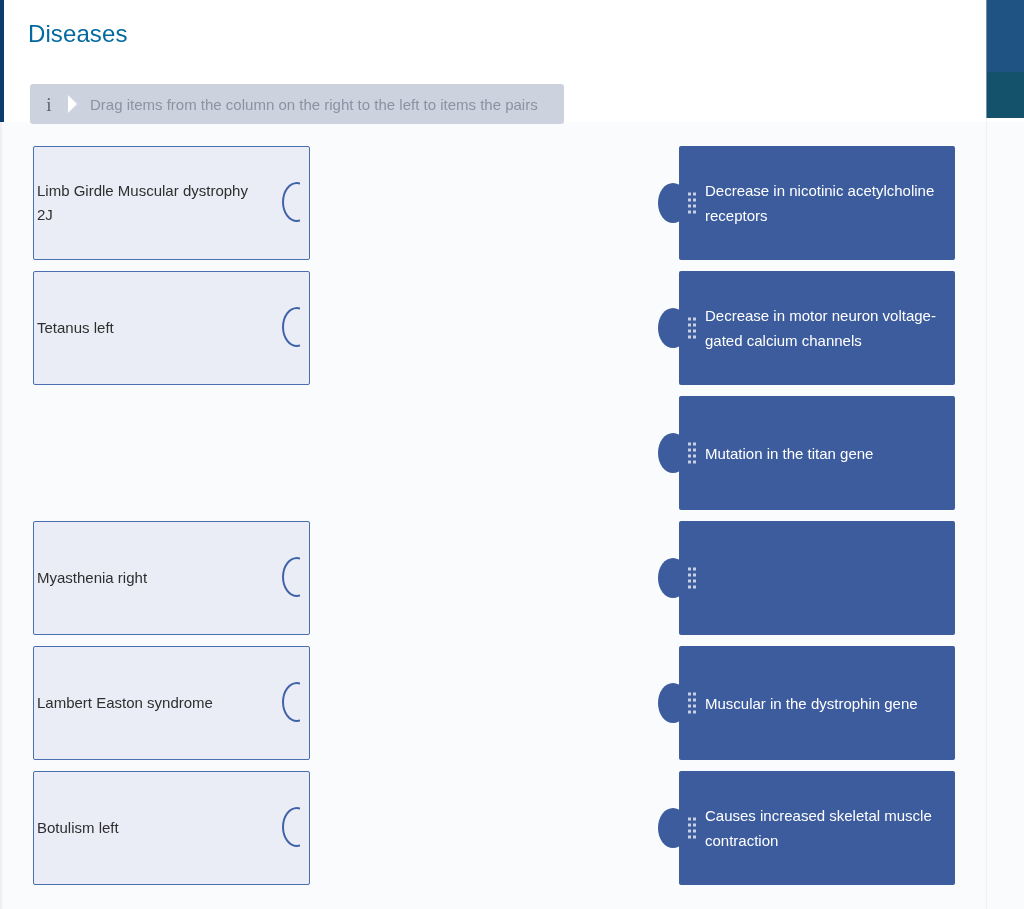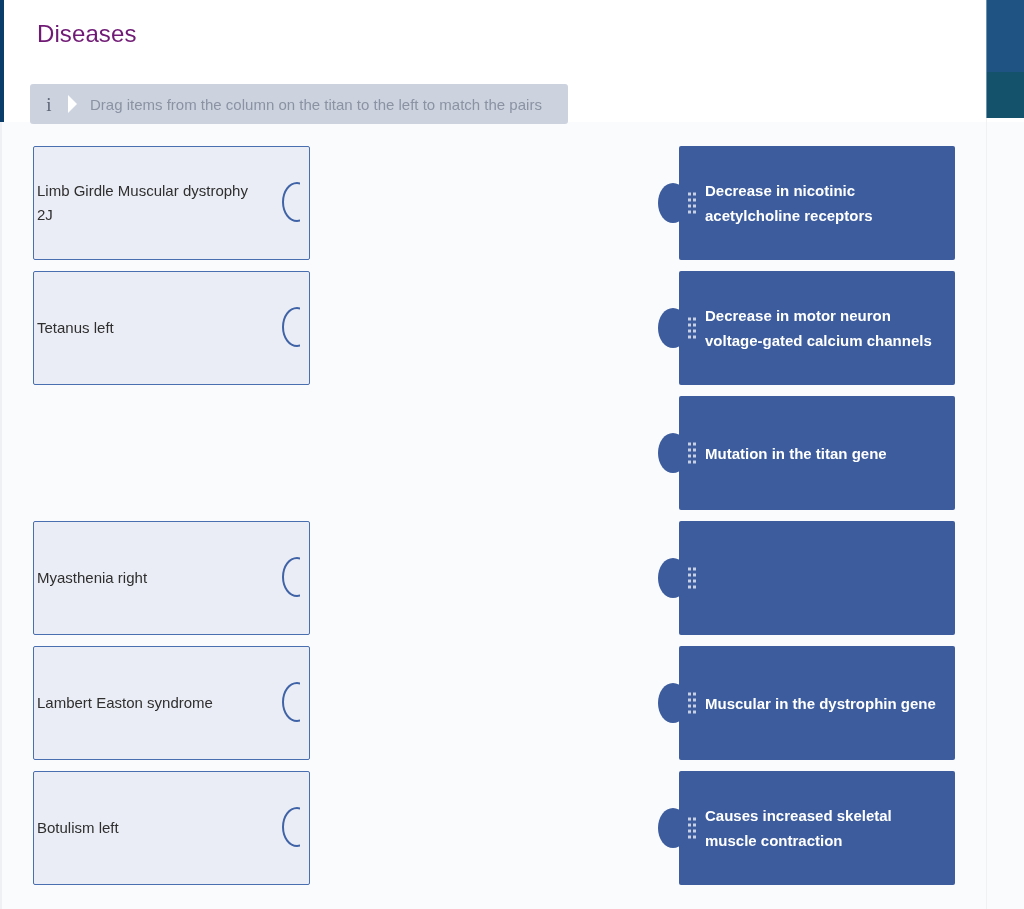--- a/index.html
+++ b/index.html
@@ -71,24 +71,24 @@
   .right-hairline {
     position: absolute;
     left: 986px; top: 118px;
     width: 1px; height: 791px;
     background: #f0f1f3;
   }
 
   
   .page-title {
     position: absolute;
-    left: 37px; top: 18px;
+    left: 28px; top: 18px;
     font-size: 24px;
     font-weight: 400;
-    color: #701a75;
+    color: #0369a1;
     letter-spacing: 0.1px;
     line-height: 32px;
   }
 
   
   .info-banner {
     position: absolute;
     left: 30px; top: 84px;
     height: 40px;
     display: flex;
@@ -229,21 +229,21 @@
   .grip i {
     display: block;
     width: 3px;
     height: 3px;
     background: #c7d0e4;
   }
   .source-label {
     font-size: 15px;
     line-height: 25px;
     color: #ffffff;
-    font-weight: 700;
+    font-weight: 400;
   }
 </style>
 </head>
 <body>
 
 <div class="page-bg-top"></div>
 <div class="page-bg-bottom"></div>
 
 <div class="left-rail"></div>
 <div class="left-hairline"></div>
@@ -253,21 +253,21 @@
   <div class="seg-b"></div>
   <div class="seg-edge"></div>
 </div>
 <div class="right-hairline"></div>
 
 <div class="page-title">Diseases</div>
 
 <div class="info-banner">
   <div class="info-badge">i</div>
   <div class="info-notch"></div>
-  <div class="info-message">Drag items from the column on the titan to the left to match the pairs</div>
+  <div class="info-message">Drag items from the column on the right to the left to items the pairs</div>
 </div>
 
 <div class="board">
 
   <div class="row">
     <div class="target-card">
       <span class="target-label">Limb Girdle Muscular dystrophy 2J</span>
       <span class="socket"></span>
     </div>
     <div class="source-card">

